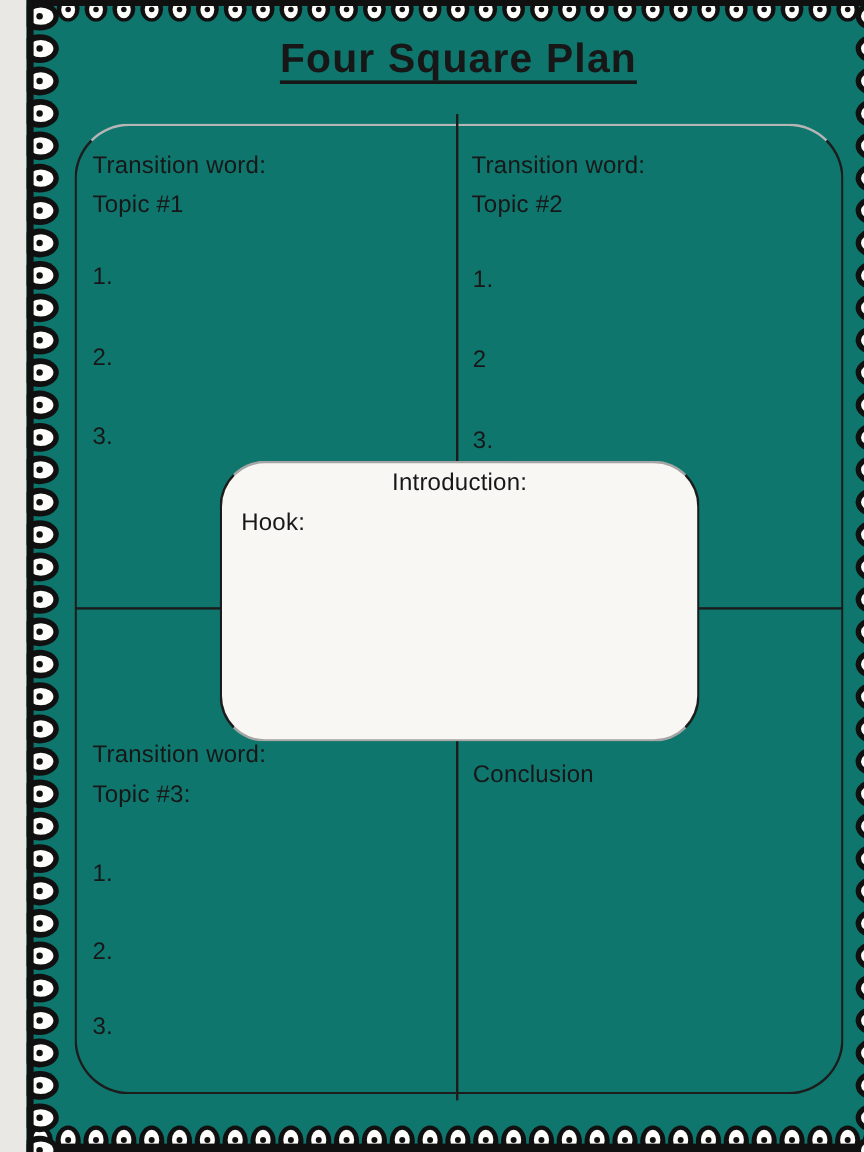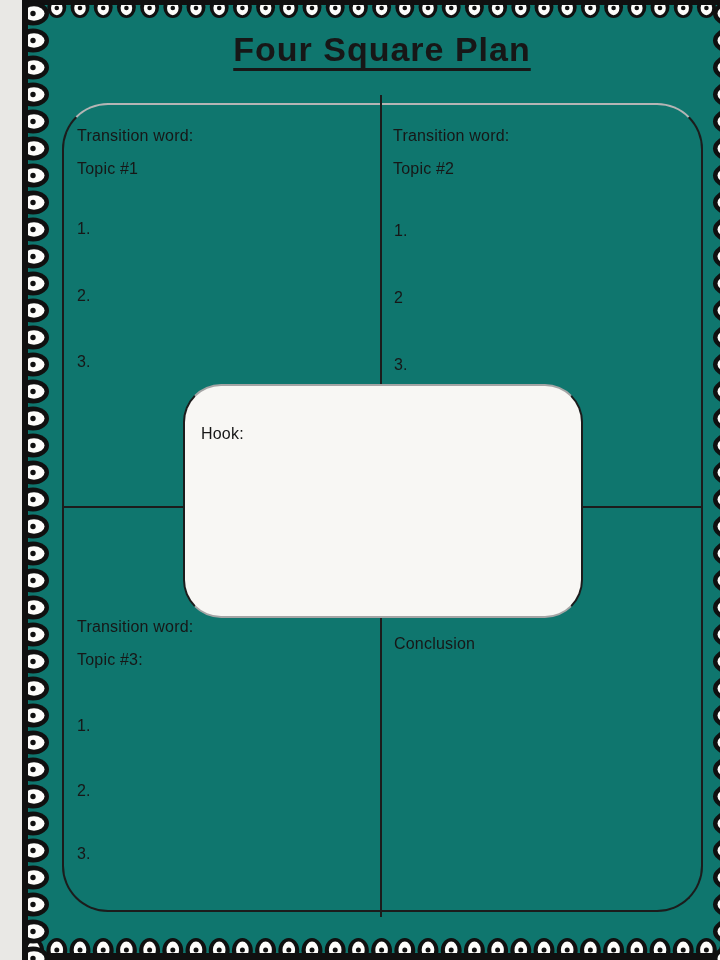--- a/index.html
+++ b/index.html
@@ -39,21 +39,21 @@
   }
   .intro-box{
     position:absolute;left:161px;top:384px;width:400px;height:234px;
     background:#f8f7f4;
     border:2px solid #1c1c1c;
     border-top-color:#a5a5a5;
     border-bottom-color:#a5a5a5;
     border-radius:38px;
     box-sizing:border-box;
   }
-  .txt{position:absolute;font-size:16px;letter-spacing:0.2px;white-space:nowrap;line-height:1.2;}
+  .txt{position:absolute;font-size:20px;letter-spacing:0.2px;white-space:nowrap;line-height:1.2;}
   
   .tl-transition{left:55px;top:126px}
   .tl-topic{left:55px;top:159px}
   .tl-i1{left:55px;top:219px}
   .tl-i2{left:55px;top:286px}
   .tl-i3{left:55px;top:352px}
   
   .tr-transition{left:371px;top:126px}
   .tr-topic{left:371px;top:159px}
   .tr-i1{left:372px;top:221px}
@@ -541,15 +541,16 @@
     <span class="txt bl-i1">1.</span>
     <span class="txt bl-i2">2.</span>
     <span class="txt bl-i3">3.</span>
   </div>
 
   <div>
     <span class="txt br-conclusion">Conclusion</span>
   </div>
 
   <div class="intro-box"></div>
+  <span class="txt intro-title">Introduction:</span>
   <span class="txt intro-f0">Hook:</span>
 
 </div>
 
 </body></html>

